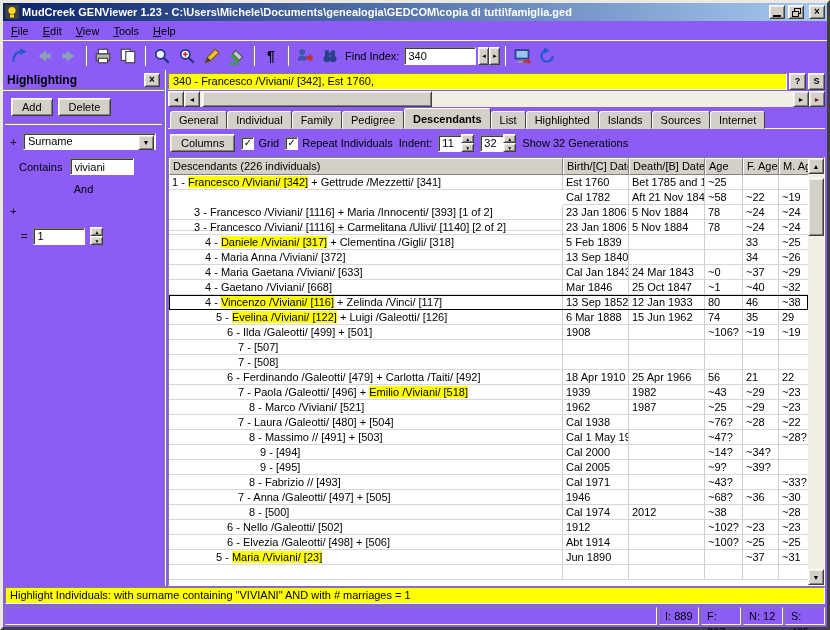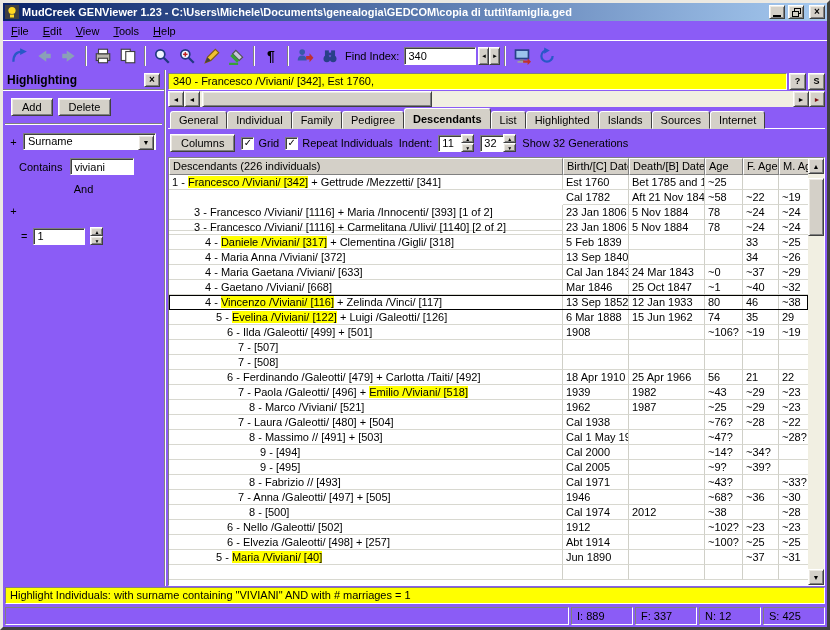--- a/index.html
+++ b/index.html
@@ -101,21 +101,21 @@
   .hl{background:#ffff00;}
   
   .vscroll{width:16px;flex:0 0 16px;display:flex;flex-direction:column;background:#f1efe2;}
   .vs-track{flex:1;position:relative;}
   .vs-thumb{position:absolute;top:4px;left:0;width:16px;height:58px;}
   
   .bottom-note{height:17px;flex:0 0 17px;margin:1px 2px;background:#ffff00;
     border:1px solid;border-color:#808080 #ffffff #ffffff #808080;line-height:15px;padding:0 4px;
     white-space:nowrap;overflow:hidden;}
   .statusbar{height:22px;flex:0 0 22px;display:flex;gap:2px;padding:2px 2px 2px 2px;}
-  .sb-cell{border:1px solid;border-color:#808080 #ffffff #ffffff #808080;padding:0 5px;line-height:16px;width:62px;}
+  .sb-cell{border:1px solid;border-color:#808080 #ffffff #ffffff #808080;padding:0 5px;line-height:16px;width:40px;}
   .sb-first{flex:1;width:auto;}
 </style>
 </head>
 <body>
 
 <div class="window">
 
   <div class="titlebar">
     <svg class="app-icon" viewBox="0 0 14 14">
       <rect width="14" height="14" fill="#404040"></rect>
@@ -570,29 +570,29 @@
               </div>
               <div class="trow">
                 <div class="td w-name" style="padding-left: 58px;"><span>6 - </span><span>Nello /Galeotti/ [502]</span></div>
                 <div class="td w-birth">1912</div>
                 <div class="td w-death"></div>
                 <div class="td w-age">~102?</div>
                 <div class="td w-fage">~23</div>
                 <div class="td w-mage">~23</div>
               </div>
               <div class="trow">
-                <div class="td w-name" style="padding-left: 58px;"><span>6 - </span><span>Elvezia /Galeotti/ [498] + [257]</span></div>
+                <div class="td w-name" style="padding-left: 58px;"><span>6 - </span><span>Elvezia /Galeotti/ [498] + [506]</span></div>
                 <div class="td w-birth">Abt 1914</div>
                 <div class="td w-death"></div>
                 <div class="td w-age">~100?</div>
                 <div class="td w-fage">~25</div>
                 <div class="td w-mage">~25</div>
               </div>
               <div class="trow">
-                <div class="td w-name" style="padding-left: 47px;"><span>5 - </span><span class="hl">Maria /Viviani/ [40]</span></div>
+                <div class="td w-name" style="padding-left: 47px;"><span>5 - </span><span class="hl">Maria /Viviani/ [23]</span></div>
                 <div class="td w-birth">Jun 1890</div>
                 <div class="td w-death"></div>
                 <div class="td w-age"></div>
                 <div class="td w-fage">~37</div>
                 <div class="td w-mage">~31</div>
               </div>
               <div class="trow">
                 <div class="td w-name" style="padding-left: 3px;"></div>
                 <div class="td w-birth"></div>
                 <div class="td w-death"></div>

